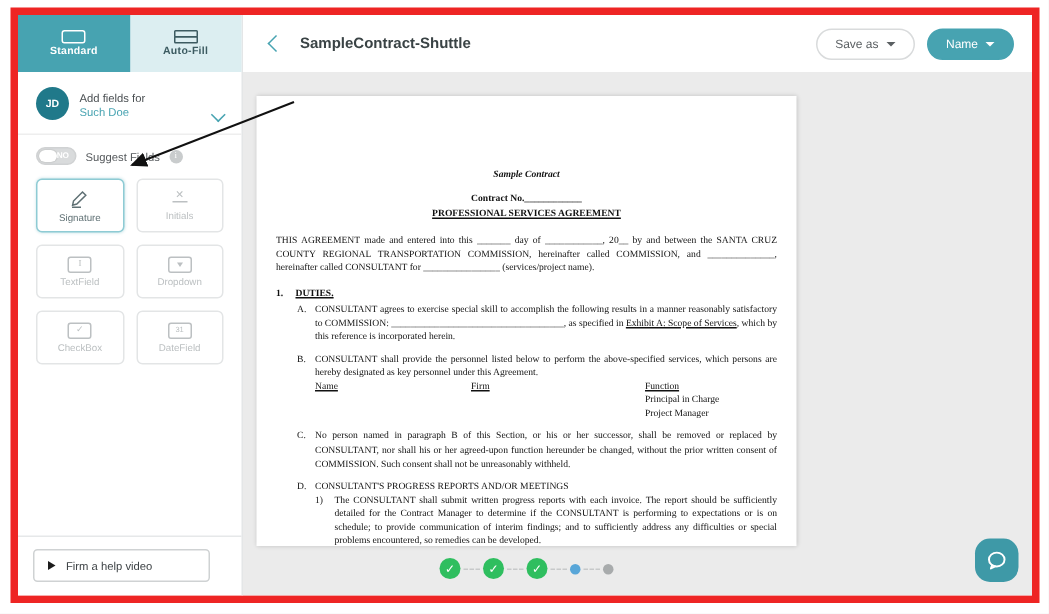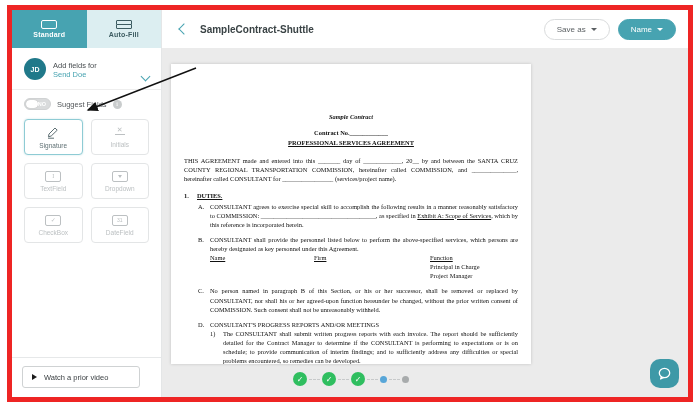--- a/index.html
+++ b/index.html
@@ -139,21 +139,21 @@
         <div class="tab">
           <span class="ic-autofill"></span>
           <span class="tab-label">Auto-Fill</span>
         </div>
       </div>
 
       <div class="recipient">
         <div class="avatar">JD</div>
         <div class="rec-lines">
           <div class="rec-add">Add fields for</div>
-          <div class="rec-name">Send Doe</div>
+          <div class="rec-name">Such Doe</div>
         </div>
         <span class="chev"></span>
       </div>
 
       <div class="suggest">
         <span class="toggle">
           <span class="knob"></span>
           <span class="tg-no">NO</span>
         </span>
         <span class="sg-label">Suggest Fields</span>
@@ -186,21 +186,21 @@
         </button>
         <button class="fbtn">
           <span class="fi fi-date"></span>
           <span class="flabel">DateField</span>
         </button>
       </div>
 
       <div class="sb-bottom">
         <button class="help-btn">
           <span class="play"></span>
-          <span class="help-label">Watch a prior video</span>
+          <span class="help-label">Firm a help video</span>
         </button>
       </div>
     </aside>
 
     <div class="main">
       <header class="topbar">
         <span class="back"></span>
         <span class="doc-title">SampleContract-Shuttle</span>
         <div class="actions">
           <button class="btn btn-save">

